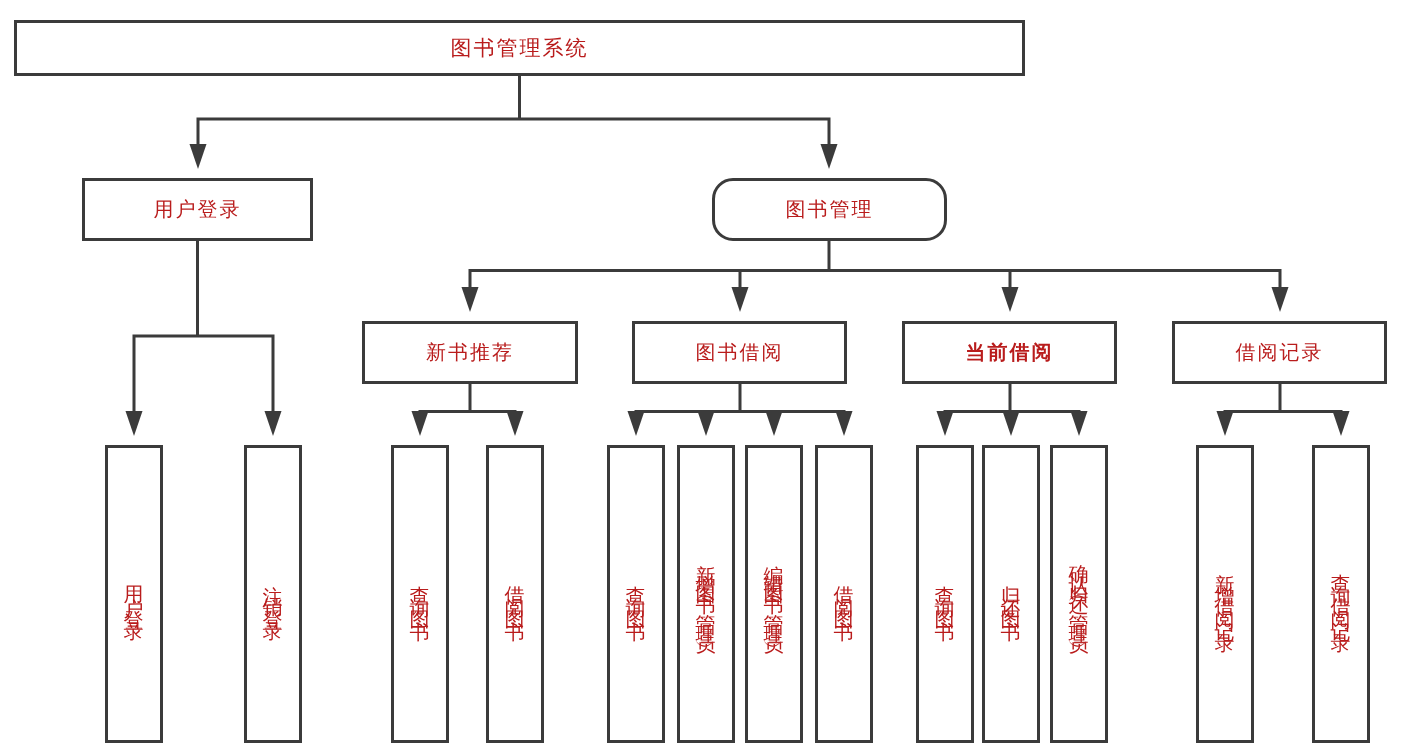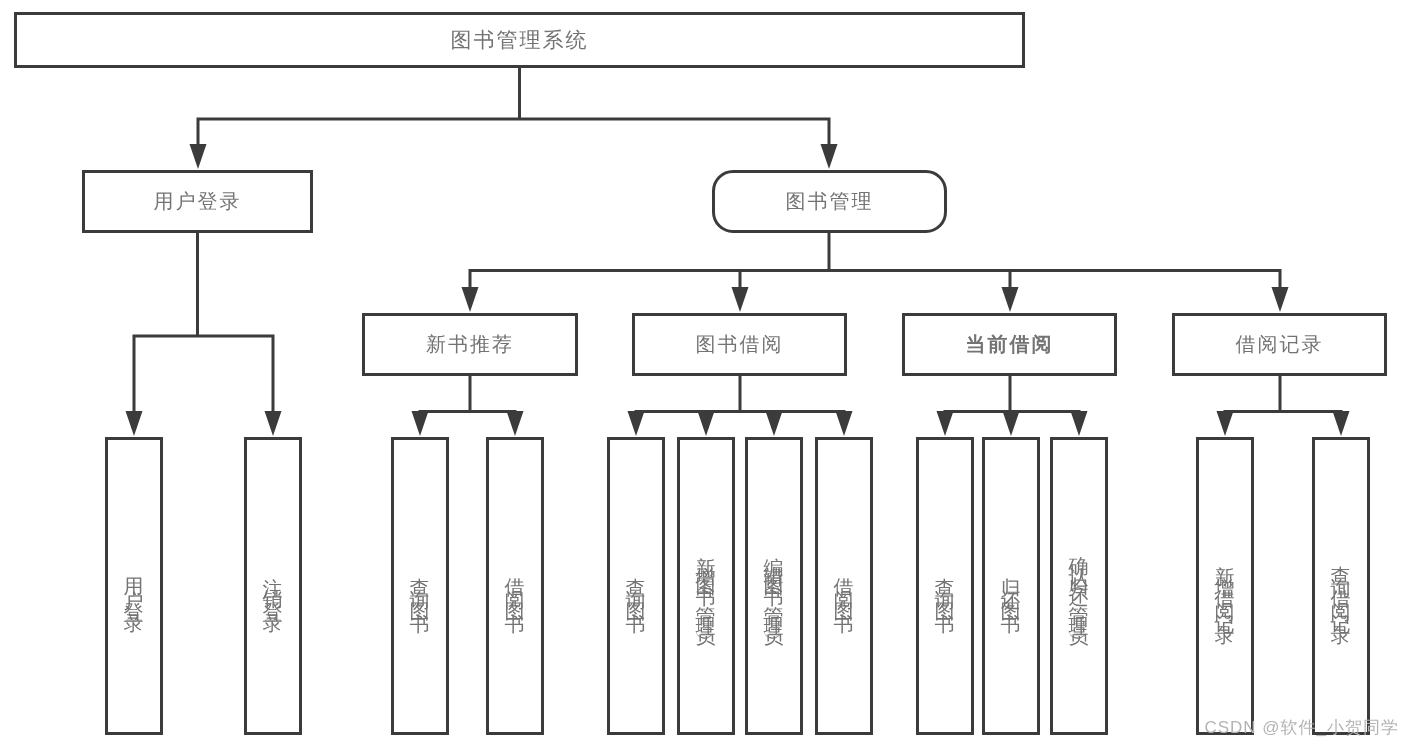--- a/index.html
+++ b/index.html
@@ -5,21 +5,22 @@
   html,body { margin:0; padding:0; background:#ffffff; }
   .canvas {
     position:relative; width:1405px; height:747px; background:#ffffff;
     font-family:"Liberation Sans","DejaVu Sans",sans-serif; overflow:hidden;
   }
   .connectors { position:absolute; left:0; top:0; }
   .node {
     position:absolute; box-sizing:border-box;
     border:3px solid #3b3b3b; background:#ffffff;
     display:flex; align-items:center; justify-content:center;
-    color:#737373;
+    color:#b91c1c;
+    margin-top:8px;
   }
   .h-node { font-size:20px; letter-spacing:2px; }
   .root-node { left:14px; top:12px; width:1011px; height:56px; font-size:21px; }
   .l2a { left:82px;  top:170px; width:231px; height:63px; }
   .l2b { left:712px; top:170px; width:235px; height:63px;border-radius:21px; }
   .l3  { top:313px; height:63px; }
   .l3a { left:362px;  width:216px;font-family:Liberation Mono, monospace; }
   .l3b { left:632px;  width:215px; }
   .l3c { left:902px;  width:215px;font-weight:bold; }
   .l3d { left:1172px; width:215px; }
@@ -155,15 +156,14 @@
     <span>确认归还（管理员）</span>
   </div>
 
   <div class="node leaf p-e1">
     <span>新增借阅记录</span>
   </div>
   <div class="node leaf p-e2">
     <span>查询借阅记录</span>
   </div>
 
-  <div class="watermark">CSDN @软件_小贺同学</div>
 
 </div>
 
 </body></html>

